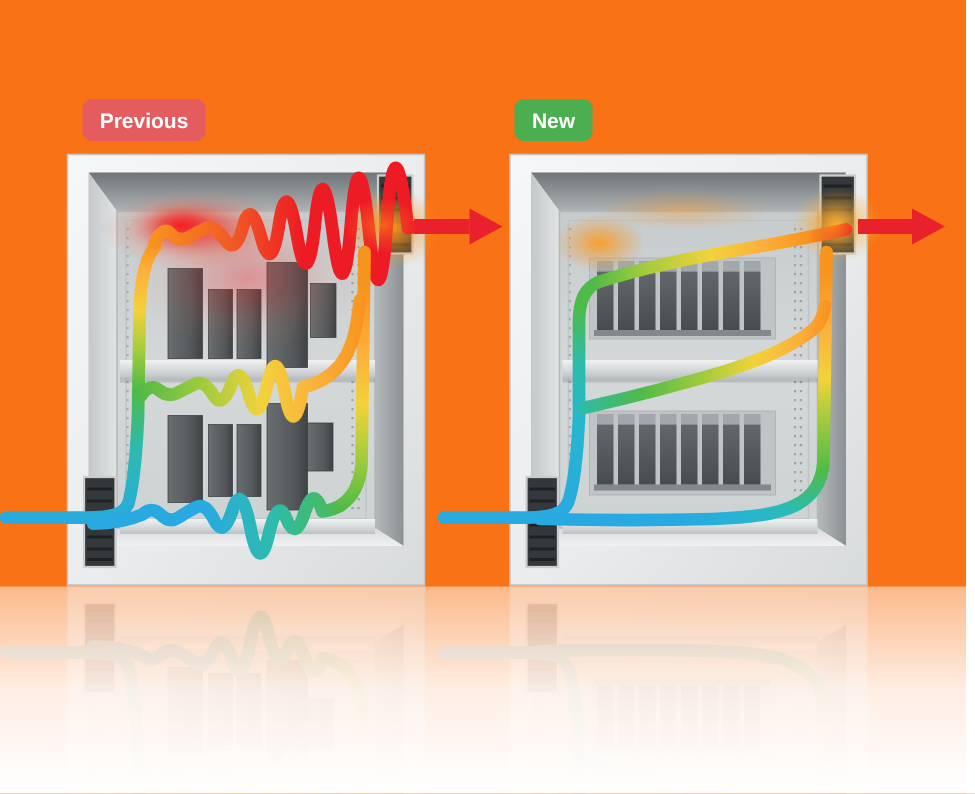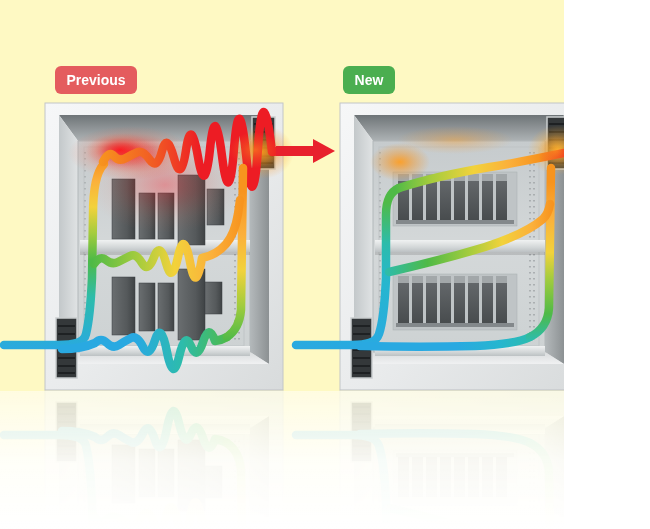--- a/index.html
+++ b/index.html
@@ -1,16 +1,16 @@
 <!DOCTYPE html>
 <html><head>
 <meta charset="utf-8">
 <style>
   html,body{margin:0;padding:0;background:#ffffff;}
-  .stage{position:relative;width:564px;height:529px;background:#fef9c3;overflow:hidden;
+  .stage{position:relative;width:644px;height:529px;background:#f97316;overflow:hidden;
          font-family:"Liberation Sans", sans-serif;}
   svg{display:block;}
   text.badge-label{font-family:"Liberation Sans", sans-serif;font-weight:bold;font-size:14px;}
 </style>
 </head>
 <body>
 
 <div class="stage">
 <svg width="650" height="529" viewBox="0 0 650 529" xmlns="http://www.w3.org/2000/svg" xmlns:xlink="http://www.w3.org/1999/xlink" role="img">
   <defs>

